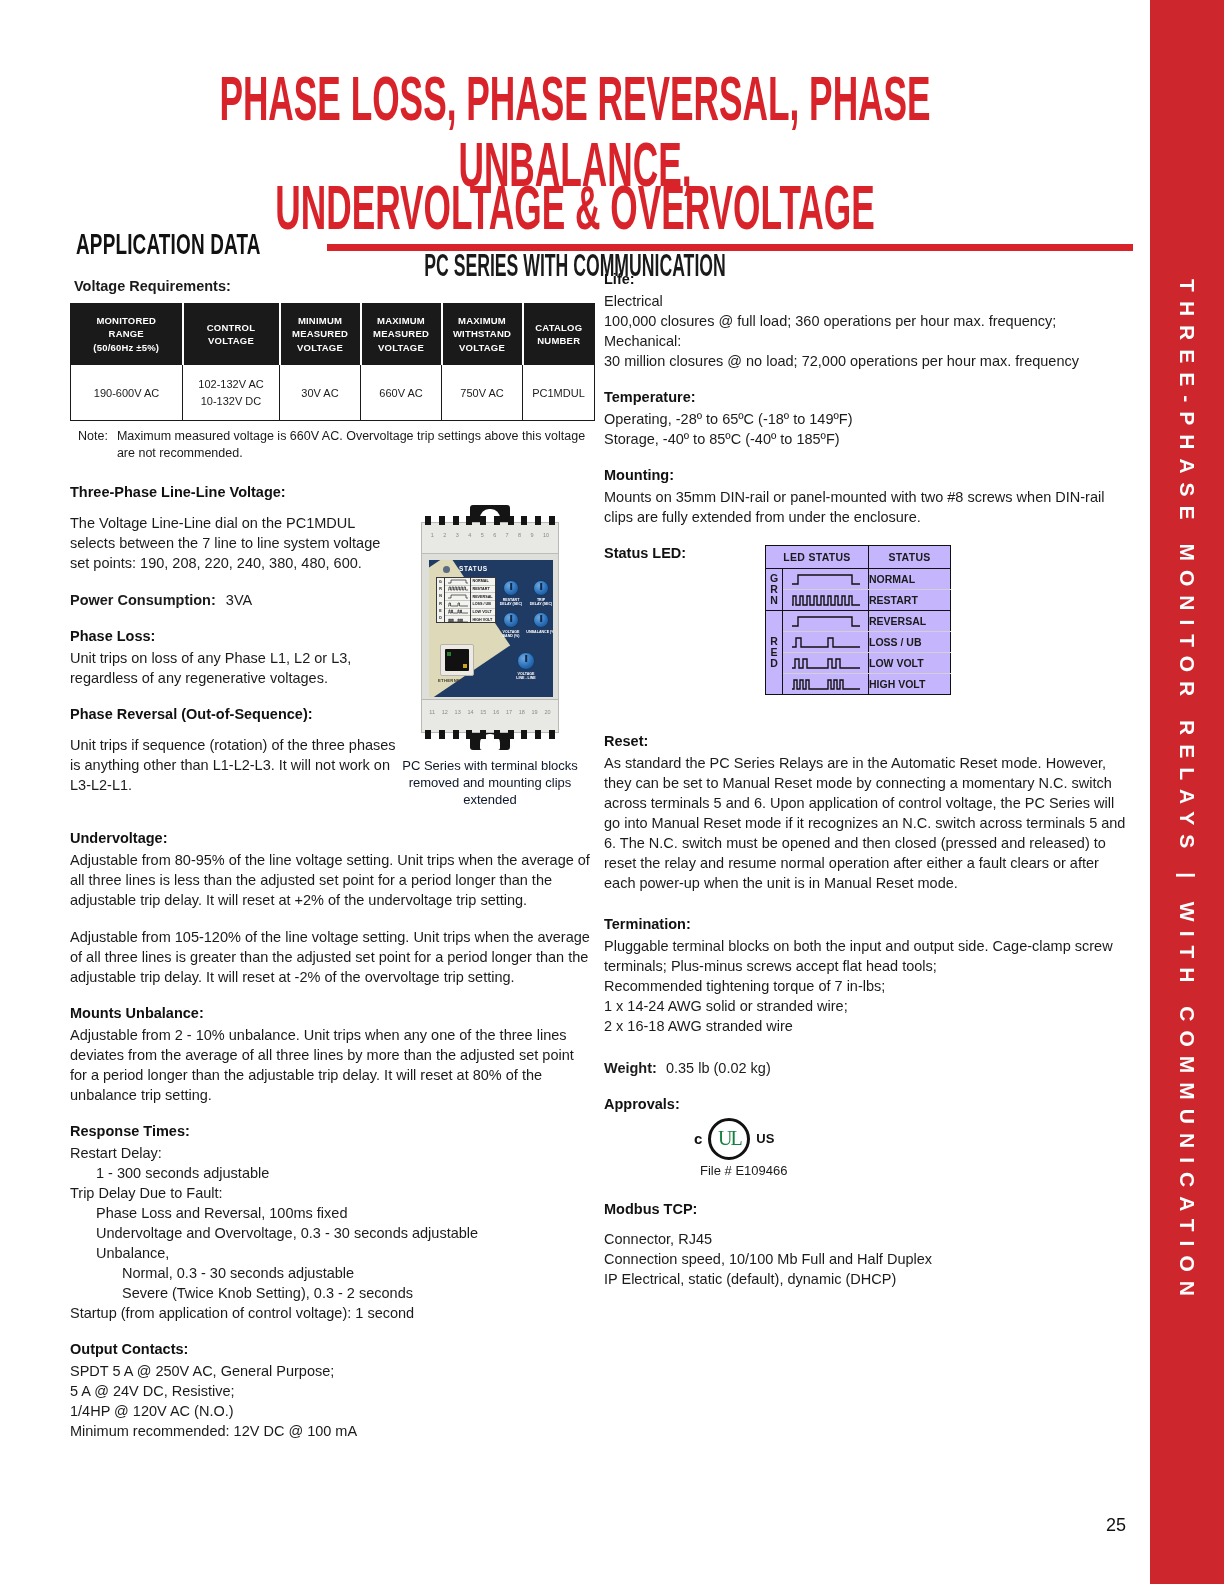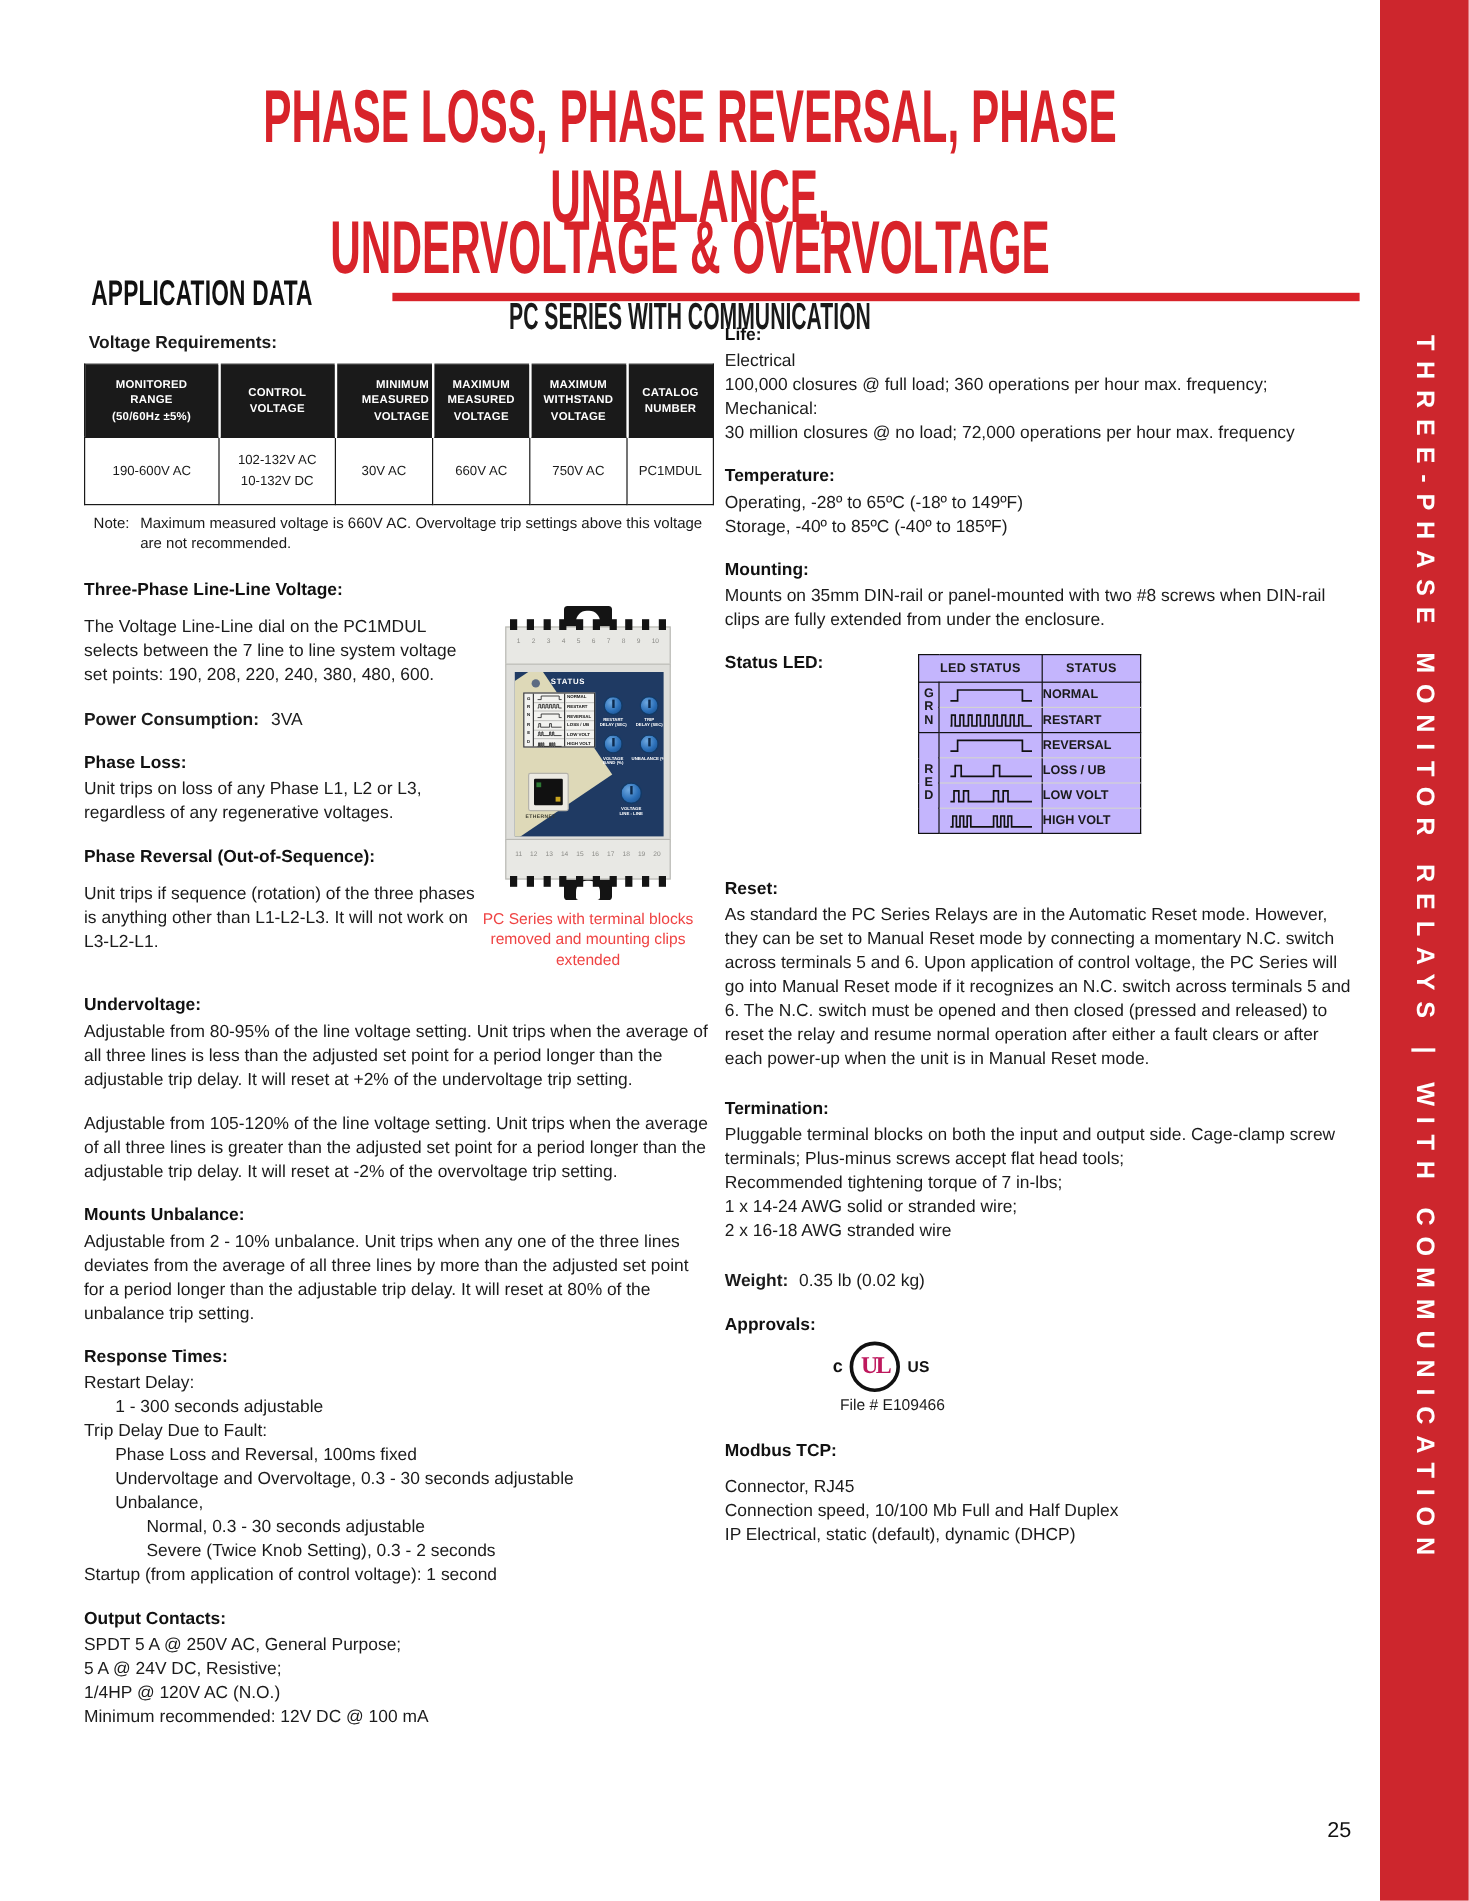--- a/index.html
+++ b/index.html
@@ -184,21 +184,21 @@
 
   .rj45 {
     position:absolute; left: 11px; top: 84px; width: 34px; height: 32px;
     background:#eceae2; border:1px solid #b5b3ab; border-radius:2px;
   }
   .rj45 .inner { position:absolute; left:4px; top:4px; right:4px; bottom:4px; background:#111; border-radius:1px; }
   .rj45 .led1 { position:absolute; left:6px; top:7px; width:4px; height:4px; background:#2f7a35; }
   .rj45 .led2 { position:absolute; right:6px; bottom:7px; width:4px; height:4px; background:#c8a41e; }
   .ethlbl { position:absolute; left:9px; top:118px; color:#3a3a2e; font-size:4.2px; font-weight:bold; letter-spacing:.3px;}
 
-  .fig-cap { margin-top: 8px; text-align:center; font-size: 13px; line-height:1.3; color:#ef4444; }
+  .fig-cap { margin-top: 8px; text-align:center; font-size: 13px; line-height:1.3; color:#0f172a; }
 
   
   .ledtable-wrap { position:absolute; left: 765px; top: 545px; }
   table.ledt { border-collapse: collapse; background:#c4b5fd; }
   table.ledt th {
     font-size: 10.5px; font-weight:bold; padding: 5px 7px; text-align:center;
     border: 1.6px solid #111; letter-spacing:0.3px;
   }
   table.ledt td { border-left:1.6px solid #111; border-right:1.6px solid #111; padding:0; }
   td.grpcell {
@@ -212,21 +212,21 @@
   td.stcell.grpend { border-bottom: 1.6px solid #111; }
   .wavecell svg { display:block; margin: 0 auto; }
 
   
   .ul-wrap { display:flex; align-items:center; gap:6px; margin-left: 90px; margin-top: 4px; }
   .ul-c, .ul-us { font-size: 15px; font-weight: bold; color:#111; font-family:"Liberation Sans",sans-serif;}
   .ul-us { font-size: 13px; }
   .ul-circle {
     width: 42px; height: 42px; border-radius:50%; border: 3.5px solid #111;
     display:flex; align-items:center; justify-content:center;
-    font-size: 20px; font-weight:bold; letter-spacing:-2px; color:#be185d;
+    font-size: 20px; font-weight:normal; letter-spacing:-2px; color:#15803d;
     font-family:"Liberation Serif", serif;
     position: relative;
   }
   .ul-file { margin-left: 96px; font-size: 13px; margin-top:3px; }
 
   
   .pagenum { position:absolute; right: 98px; bottom: 48px; font-size: 18px; color:#111; }
 </style>
 </head>
 <body>
@@ -257,21 +257,21 @@
         <tr>
           <th style="width:112px;">
             <div>MONITORED</div>
             <div>RANGE</div>
             <div>(50/60Hz ±5%)</div>
           </th>
           <th style="width:97px;">
             <div>CONTROL</div>
             <div>VOLTAGE</div>
           </th>
-          <th style="width:81px;text-align:right;">
+          <th style="width:81px;">
             <div>MINIMUM</div>
             <div>MEASURED</div>
             <div>VOLTAGE</div>
           </th>
           <th style="width:81px;">
             <div>MAXIMUM</div>
             <div>MEASURED</div>
             <div>VOLTAGE</div>
           </th>
           <th style="width:81px;">

